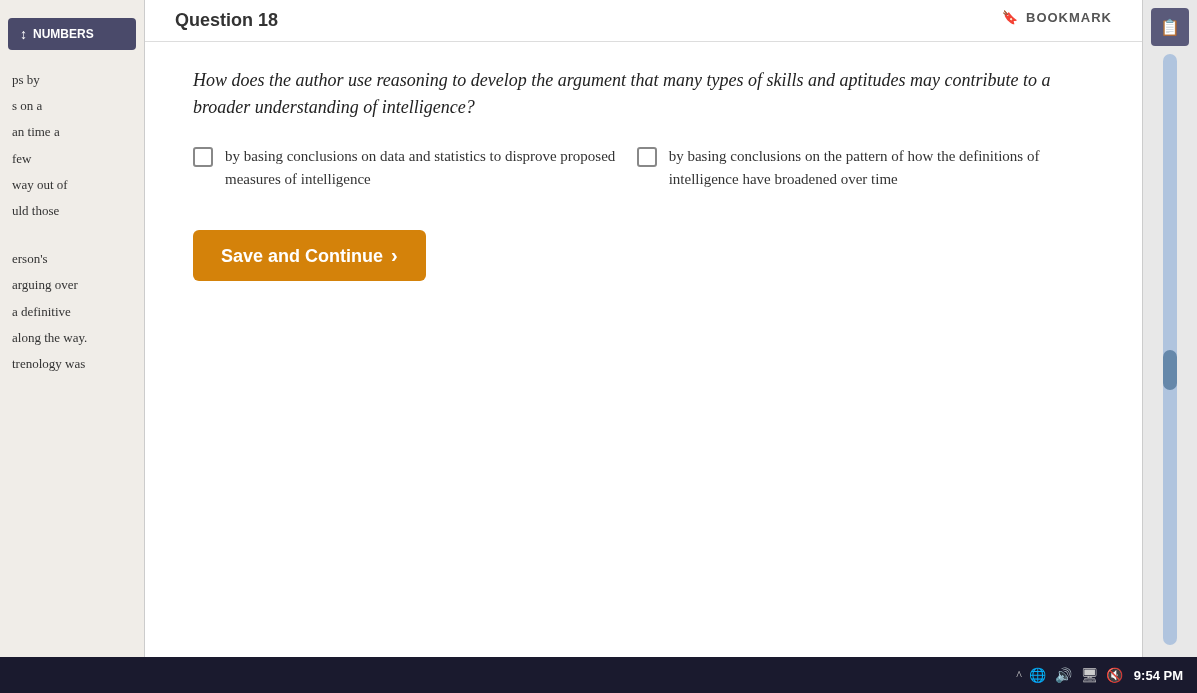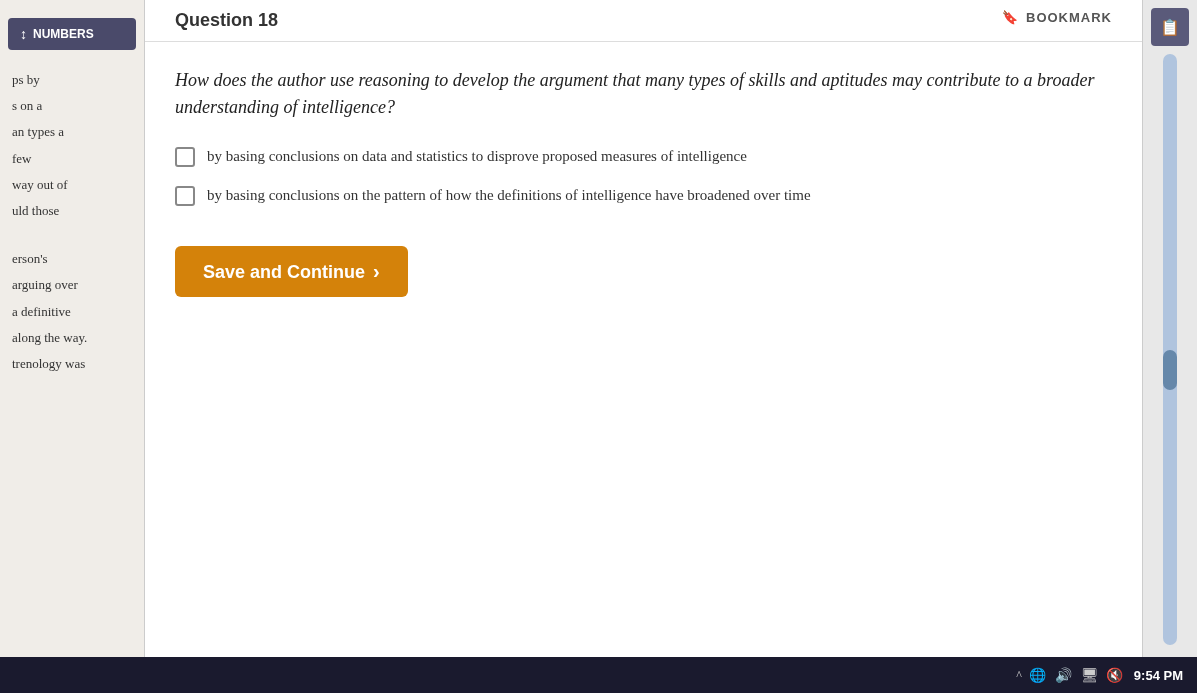--- a/index.html
+++ b/index.html
@@ -103,34 +103,34 @@
       font-size: 13px;
       font-family: Arial, sans-serif;
       font-weight: bold;
       letter-spacing: 1px;
     }
 
     .question-body {
       flex: 1;
       padding: 25px 30px 20px 30px;
       overflow-y: auto;
+      margin-left: 18px;
     }
 
     .question-text {
       font-size: 18px;
       color: #222;
       line-height: 1.5;
       margin-bottom: 24px;
       font-family: Georgia, serif;
       font-style: italic;
     }
 
     .answer-options {
       display: flex;
-      flex-direction: column;
       gap: 16px;
       margin-bottom: 30px;
     }
 
     .answer-option {
       display: flex;
       align-items: flex-start;
       gap: 12px;
       cursor: pointer;
     }
@@ -272,21 +272,21 @@
 <div class="screen">
 
   <div class="sidebar">
     <div class="numbers-btn">
       <span class="numbers-icon">↕</span>
       <span>NUMBERS</span>
     </div>
     <div class="sidebar-text-items">
       <div class="sidebar-text-item">ps by</div>
       <div class="sidebar-text-item">s on a</div>
-      <div class="sidebar-text-item">an types a</div>
+      <div class="sidebar-text-item">an time a</div>
       <div class="sidebar-text-item">few</div>
       <div class="sidebar-text-item">way out of</div>
       <div class="sidebar-text-item">uld those</div>
       <div class="sidebar-spacer"></div>
       <div class="sidebar-text-item">erson's</div>
       <div class="sidebar-text-item">arguing over</div>
       <div class="sidebar-text-item">a definitive</div>
       <div class="sidebar-text-item">along the way.</div>
       <div class="sidebar-text-item">trenology was</div>
     </div>

